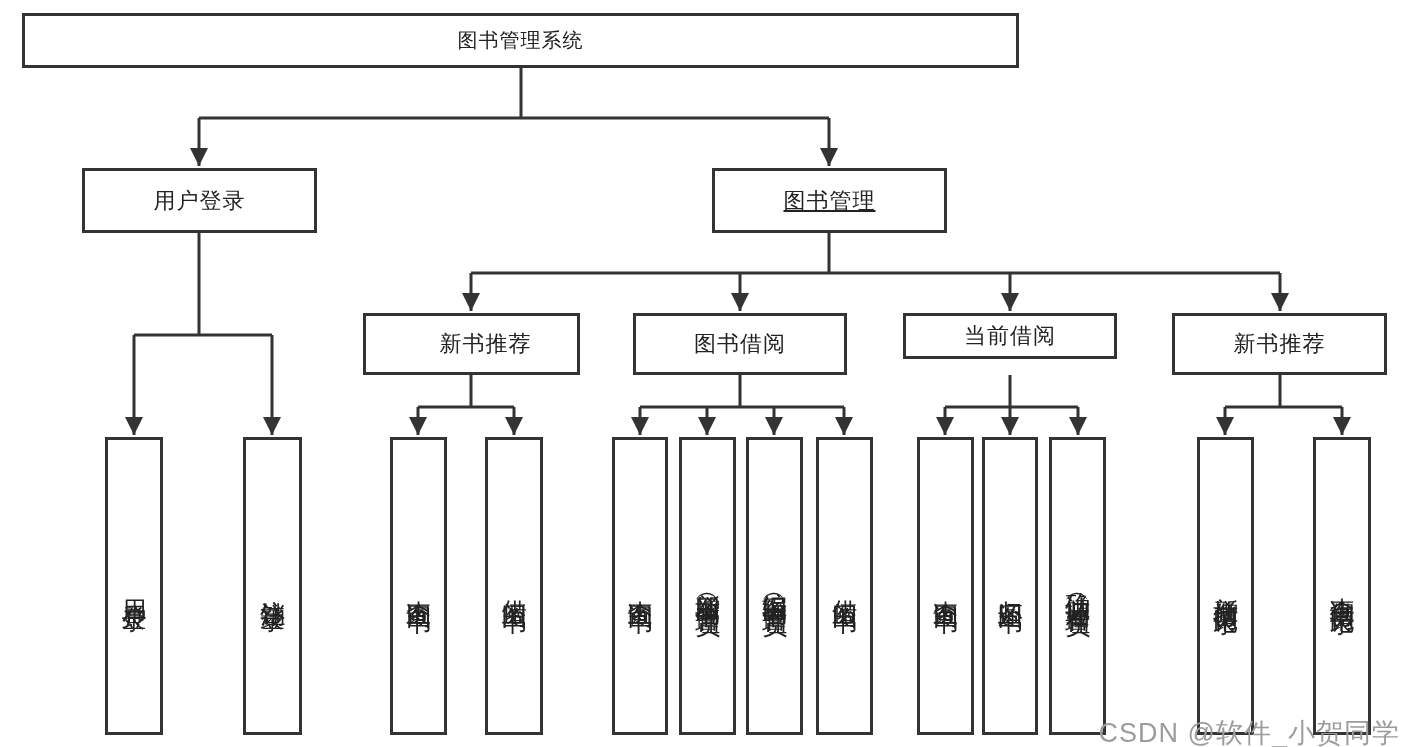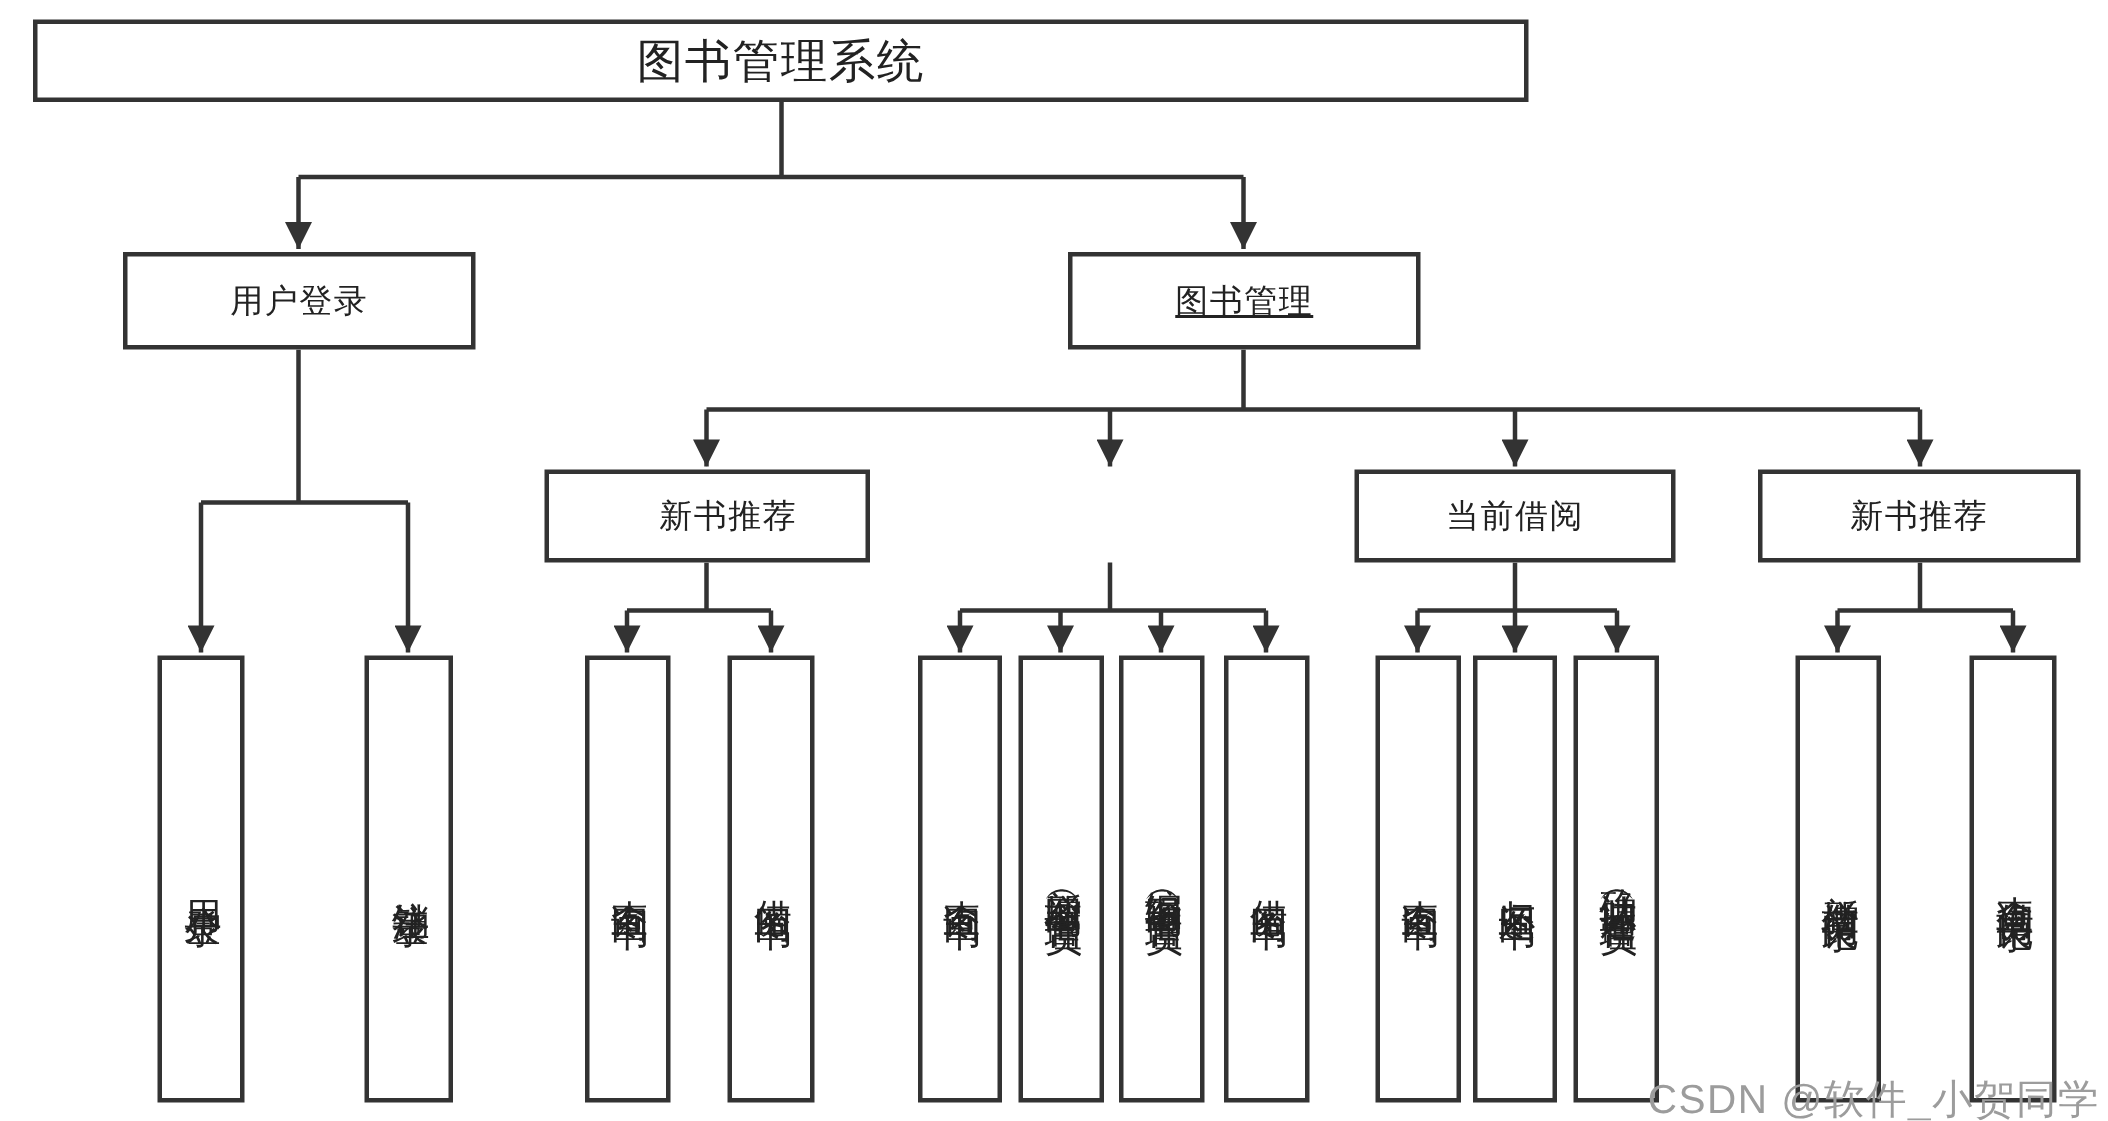--- a/index.html
+++ b/index.html
@@ -28,21 +28,21 @@
     box-sizing: border-box;
     background: #ffffff;
     border: 3px solid #333333;
     display: flex;
     align-items: center;
     justify-content: center;
     color: #222222;
     z-index: 2;
   }
   .node.h-root {
-    font-size: 31px;
+    font-size: 20px;
     letter-spacing: 1px;
   }
   .node.h-box {
     font-size: 22px;
     letter-spacing: 1px;
   }
   .node.leaf .vtext {
     writing-mode: vertical-lr;
     text-orientation: mixed;
     font-size: 25px;
@@ -107,21 +107,22 @@
     <line x1="1225" y1="407" x2="1225" y2="435" stroke="#333333" stroke-width="3" marker-end="url(#arw)"></line>
     <line x1="1342" y1="407" x2="1342" y2="435" stroke="#333333" stroke-width="3" marker-end="url(#arw)"></line>
   </svg>
 
   <div class="node h-root" style="left:22px; top:13px; width:997px; height:55px;">图书管理系统</div>
 
   <div class="node h-box" style="left:82px; top:168px; width:235px; height:65px;">用户登录</div>
   <div class="node h-box" style="left:712px; top:168px; width:235px; height:65px;text-decoration:underline;">图书管理</div>
 
   <div class="node h-box" style="left:363px; top:313px; width:217px; height:62px;padding-left:28px;">新书推荐</div>
-  <div class="node h-box" style="left:903px; top:313px; width:214px; height:62px;">当前借阅</div>
+  <div class="node h-box" style="left:633px; top:313px; width:214px; height:62px;">图书借阅</div>
+  <div class="node h-box" style="left:903px; top:313px; width:214px; height:46px;">当前借阅</div>
   <div class="node h-box" style="left:1172px; top:313px; width:215px; height:62px;">新书推荐</div>
 
   <div class="node leaf" style="left:105px; top:437px; width:58px; height:298px;">
     <span class="vtext">用户登录</span>
   </div>
   <div class="node leaf" style="left:243px; top:437px; width:59px; height:298px;">
     <span class="vtext">注销登录</span>
   </div>
 
   <div class="node leaf" style="left:390px; top:437px; width:57px; height:298px;">

